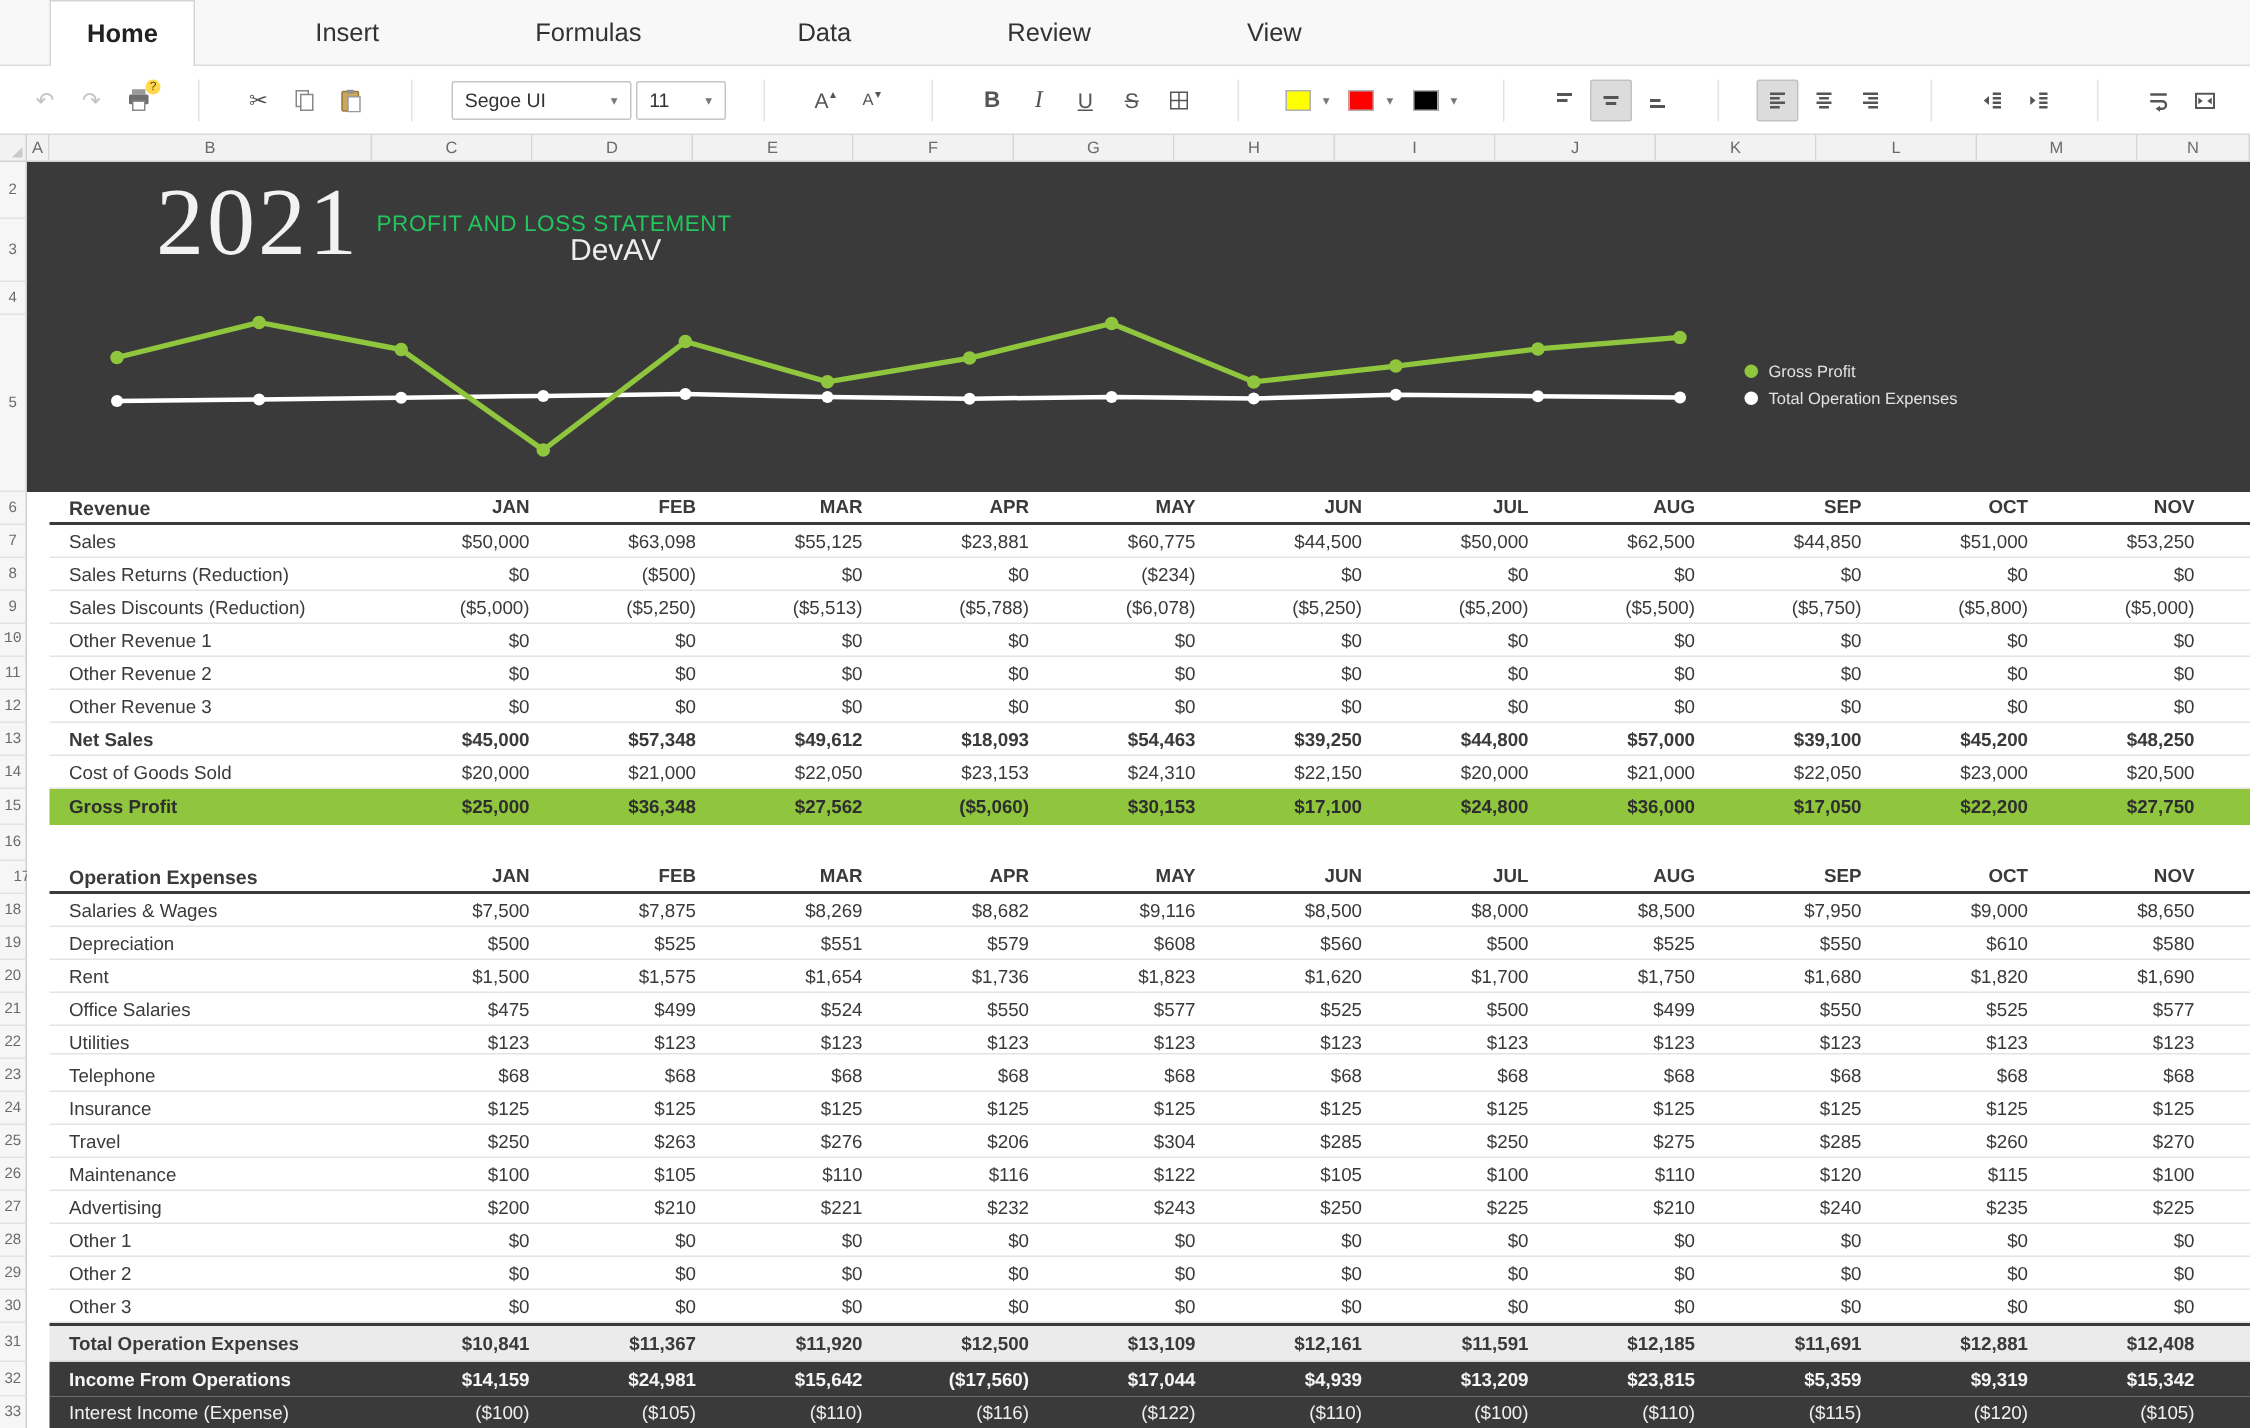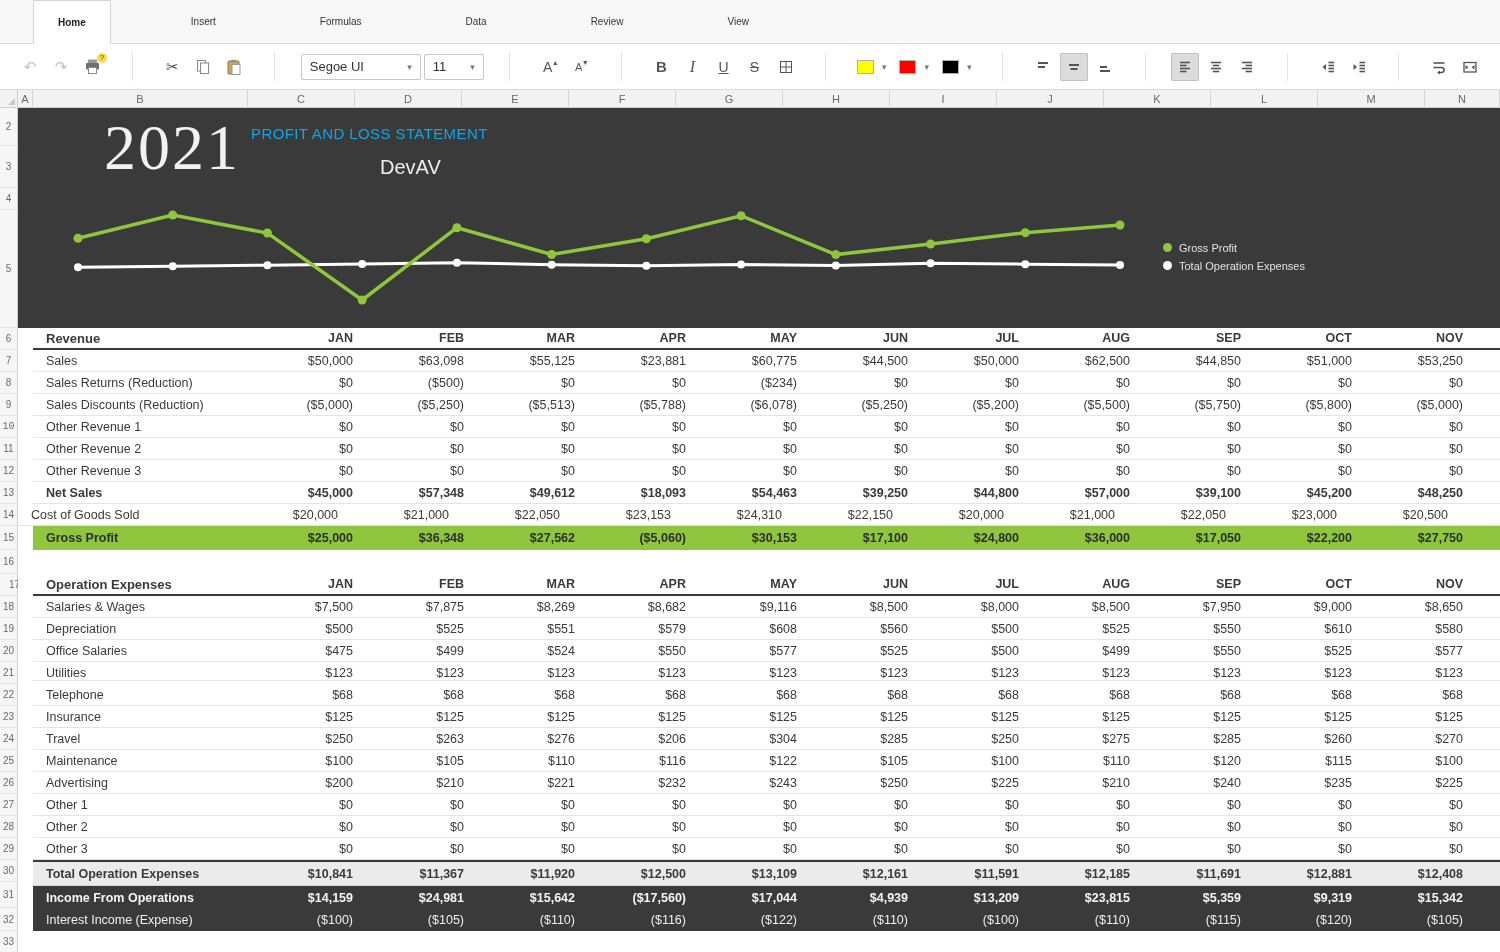--- a/index.html
+++ b/index.html
@@ -4,21 +4,21 @@
 <style>
   *{margin:0;padding:0;box-sizing:border-box;}
   html,body{width:1500px;height:952px;overflow:hidden;background:#fff;
     font-family:"Liberation Sans",sans-serif;}
   .app{width:1500px;height:952px;display:flex;flex-direction:column;}
 
   
   .tabbar{height:44px;background:#f8f8f8;border-bottom:1px solid #dcdcdc;
     display:flex;align-items:stretch;padding-left:33px;flex:none;}
   .tab{padding:16px 24px;margin-right:56px;display:flex;align-items:center;
-    font-size:10px;color:#333;cursor:pointer;}
+    font-size:17px;color:#333;cursor:pointer;}
   .tab.active{background:#fff;border:1px solid #d5d5d5;border-bottom:none;
     margin-bottom:-1px;font-weight:bold;color:#222;}
 
   
   .toolbar{height:46px;background:#fff;border-bottom:1px solid #dadada;
     display:flex;align-items:center;justify-content:space-between;
     padding:0 16px;flex:none;}
   .tgroup{display:flex;align-items:center;gap:3px;}
   .tbtn{width:28px;height:28px;border:none;background:transparent;border-radius:2px;
     display:flex;align-items:center;justify-content:center;font-size:15px;color:#555;
@@ -56,21 +56,21 @@
   .gutter{position:absolute;left:0;top:18px;width:18px;}
   .rnum{width:18px;background:#f6f6f6;border-right:1px solid #cfcfcf;
     border-bottom:1px solid #e2e2e2;font-size:10px;color:#6a6a6a;
     display:flex;align-items:center;justify-content:center;}
   .content{position:absolute;left:18px;top:18px;width:1482px;height:844px;overflow:hidden;}
 
   
   .hdrblock{position:relative;width:1482px;height:220px;background:#3a3a3a;}
   .year{position:absolute;left:86px;top:6px;font-family:"Liberation Serif",serif;
     font-size:64px;line-height:1.05;color:#f2f2f2;letter-spacing:2px;}
-  .ptitle{position:absolute;left:233px;top:17px;font-size:15px;color:#0ea5e9;letter-spacing:.4px;}
+  .ptitle{position:absolute;left:233px;top:33px;font-size:15px;color:#22c55e;letter-spacing:.4px;}
   .company{position:absolute;left:362px;top:48px;font-size:20px;color:#ededed;}
   .kpi{position:absolute;left:658px;top:2px;width:427px;height:76px;background:#52b7c8;
     display:flex;align-items:center;justify-content:flex-end;padding-right:18px;}
   .kpi span{font-size:42px;color:#2f3b40;}
   .chart{position:absolute;left:40px;top:85px;width:1110px;height:130px;}
   .legend{position:absolute;left:1145px;top:133px;display:flex;flex-direction:column;gap:5px;}
   .litem{display:flex;align-items:center;gap:7px;font-size:11px;color:#e2e2e2;height:13px;}
   .ldot{width:9px;height:9px;border-radius:50%;flex:none;}
 
   
@@ -530,21 +530,21 @@
               <div class="cell val">$18,093</div>
               <div class="cell val">$54,463</div>
               <div class="cell val">$39,250</div>
               <div class="cell val">$44,800</div>
               <div class="cell val">$57,000</div>
               <div class="cell val">$39,100</div>
               <div class="cell val">$45,200</div>
               <div class="cell val">$48,250</div>
             </div>
           </div>
-          <div class="trow t-data" style="height: 22px; flex-direction: column;">
+          <div class="trow t-data" style="height: 22px;">
             <div class="acol"></div>
             <div class="band">
               <div class="cell lbl">Cost of Goods Sold</div>
               <div class="cell val">$20,000</div>
               <div class="cell val">$21,000</div>
               <div class="cell val">$22,050</div>
               <div class="cell val">$23,153</div>
               <div class="cell val">$24,310</div>
               <div class="cell val">$22,150</div>
               <div class="cell val">$20,000</div>
@@ -619,20 +619,37 @@
               <div class="cell val">$500</div>
               <div class="cell val">$525</div>
               <div class="cell val">$550</div>
               <div class="cell val">$610</div>
               <div class="cell val">$580</div>
             </div>
           </div>
           <div class="trow t-data" style="height: 22px;">
             <div class="acol"></div>
             <div class="band">
+              <div class="cell lbl">Rent</div>
+              <div class="cell val">$1,500</div>
+              <div class="cell val">$1,575</div>
+              <div class="cell val">$1,654</div>
+              <div class="cell val">$1,736</div>
+              <div class="cell val">$1,823</div>
+              <div class="cell val">$1,620</div>
+              <div class="cell val">$1,700</div>
+              <div class="cell val">$1,750</div>
+              <div class="cell val">$1,680</div>
+              <div class="cell val">$1,820</div>
+              <div class="cell val">$1,690</div>
+            </div>
+          </div>
+          <div class="trow t-data" style="height: 22px;">
+            <div class="acol"></div>
+            <div class="band">
               <div class="cell lbl">Office Salaries</div>
               <div class="cell val">$475</div>
               <div class="cell val">$499</div>
               <div class="cell val">$524</div>
               <div class="cell val">$550</div>
               <div class="cell val">$577</div>
               <div class="cell val">$525</div>
               <div class="cell val">$500</div>
               <div class="cell val">$499</div>
               <div class="cell val">$550</div>

